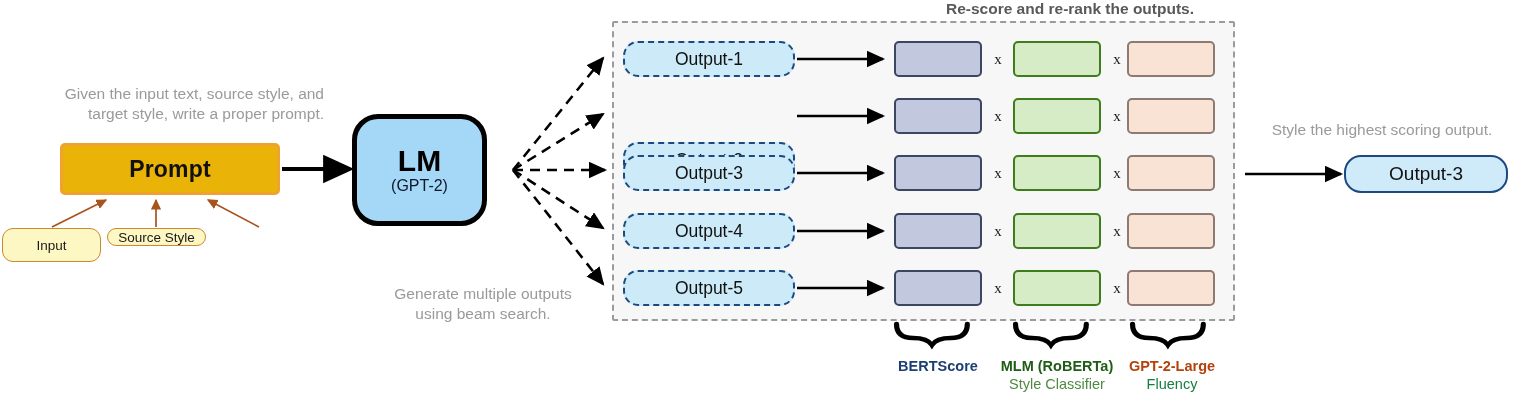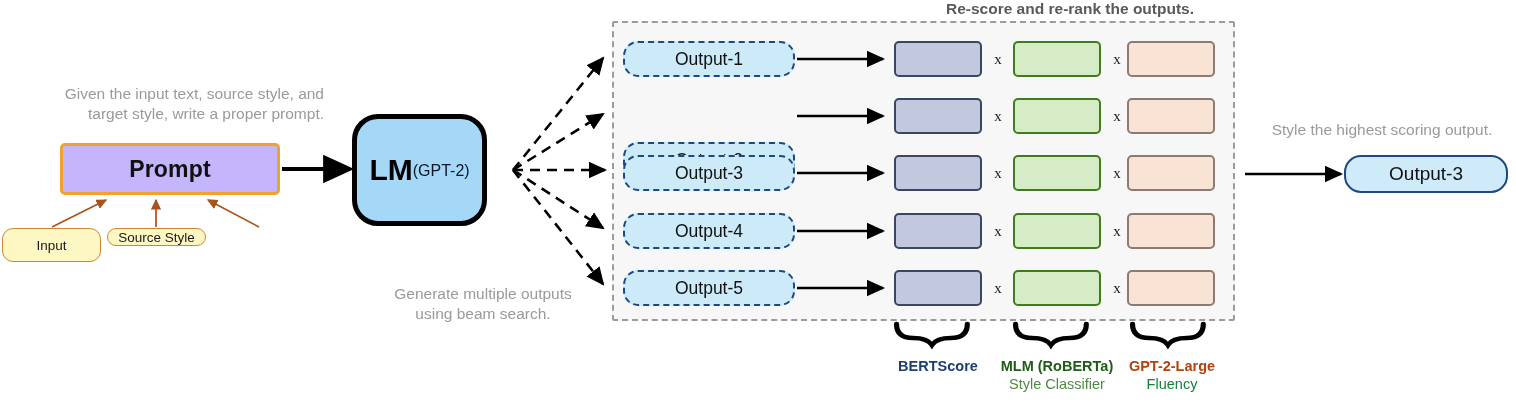--- a/index.html
+++ b/index.html
@@ -24,21 +24,21 @@
     color: #9a9a9a;
     font-size: 15.5px;
     line-height: 20px;
     text-align: center;
     font-family: "Liberation Sans", sans-serif;
     white-space: pre-line;
   }
 
   
   .prompt-box {
-    background: #c4b5fd;
+    background: #eab308;
     border: 3px solid #f0a32c;
     border-radius: 5px;
     box-sizing: border-box;
     display: flex;
     align-items: center;
     justify-content: center;
     font-weight: bold;
     font-size: 23px;
     color: #111;
     letter-spacing: .2px;
@@ -57,21 +57,21 @@
     color: #1a1a1a;
   }
 
   
   .lm-box {
     background: #a5d7f7;
     border: 5px solid #000;
     border-radius: 26px;
     box-sizing: border-box;
     display: flex;
-    flex-direction: row;
+    flex-direction: column;
     align-items: center;
     justify-content: center;
     line-height: 1.06;
   }
   .lm-title { font-size: 30px; font-weight: bold; color: #000; }
   .lm-sub   { font-size: 16px; color: #0f172a; margin-top: 2px; }
 
   
   .region {
     border: 2.2px dashed #9b9b9b;

